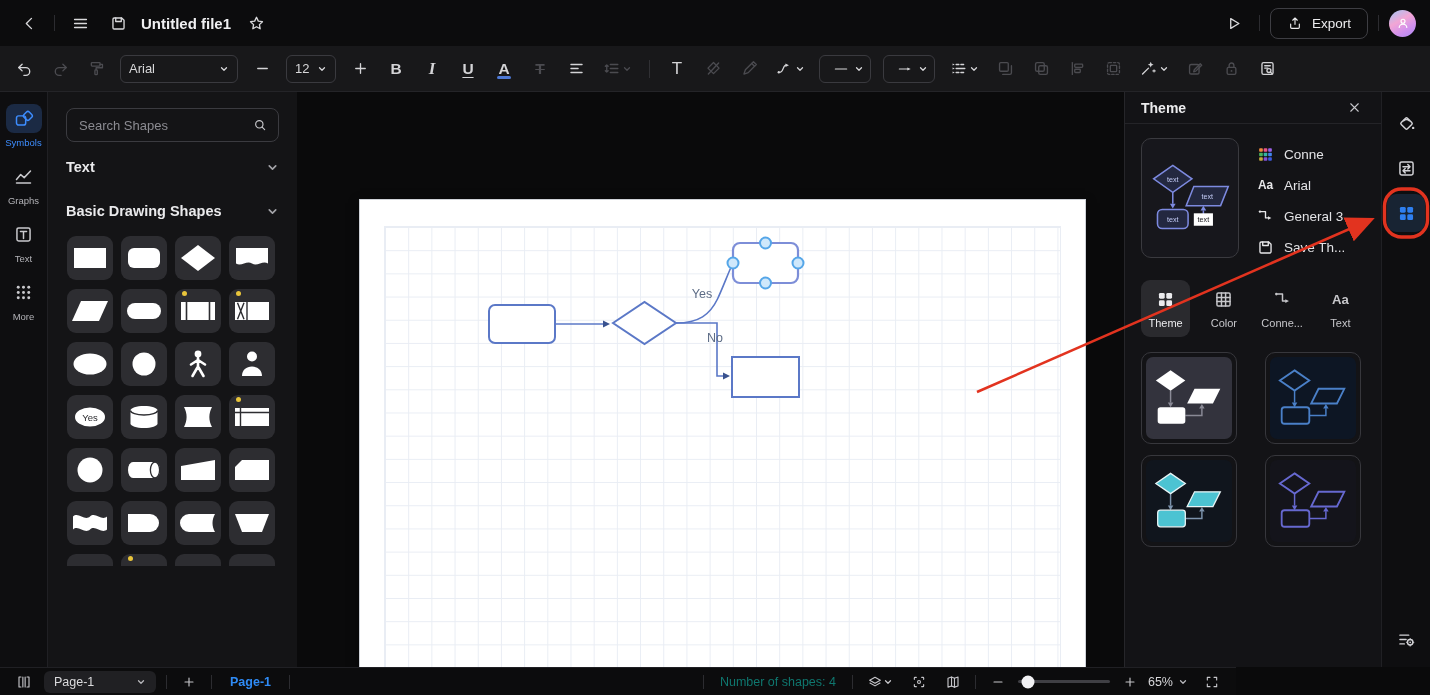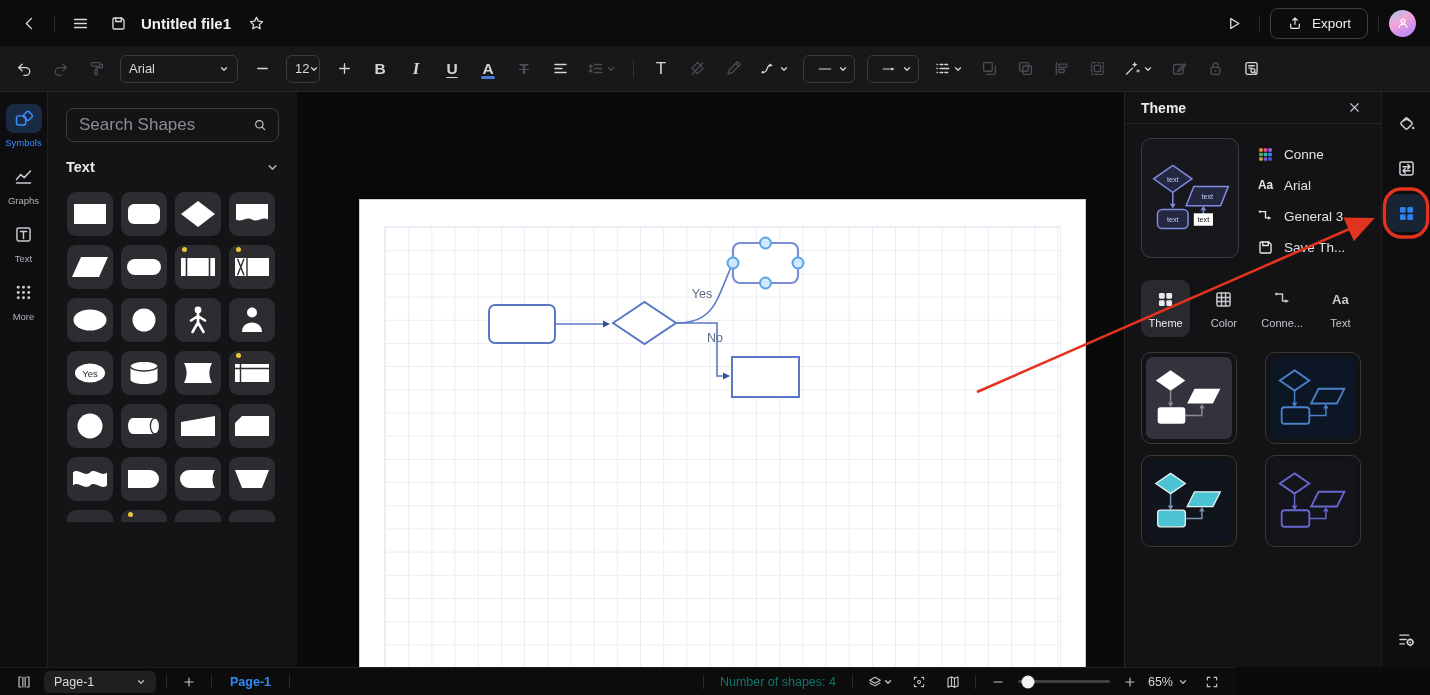--- a/index.html
+++ b/index.html
@@ -49,21 +49,21 @@
   .rail-item{display:flex;flex-direction:column;align-items:center;gap:4px;cursor:pointer;width:44px}
   .rail-ic{width:36px;height:29px;border-radius:8px;display:flex;align-items:center;justify-content:center;color:#c9c9cd}
   .rail-ic svg{width:21px;height:21px}
   .rail-item.active .rail-ic{background:#1b2a44;color:#3d8dff}
   .rail-label{font-size:9.5px;color:#b2b2b7}
   .rail-item.active .rail-label{color:#3d8dff}
   
   .shapes{position:absolute;left:48px;top:92px;width:249px;height:575px;background:#141416;box-sizing:border-box;}
   .search-box{margin:16px 18px 2px 18px;height:32px;border:1px solid #3b3b40;border-radius:8px;display:flex;
               align-items:center;padding:0 10px;gap:6px}
-  .search-box input{flex:1;background:none;border:none;outline:none;color:#dcdcde;font-size:17px;font-family:inherit;min-width:0}
+  .search-box input{flex:1;background:none;border:none;outline:none;color:#dcdcde;font-size:13px;font-family:inherit;min-width:0}
   .search-box input::placeholder{color:#8b8b91}
   .search-box svg{width:16px;height:16px;color:#c9c9cd;flex:none}
   .sec-head{display:flex;align-items:center;justify-content:space-between;padding:15px 18px 13px 18px;cursor:pointer}
   .sec-label{font-size:14.5px;font-weight:700;color:#eaeaec}
   .sec-head svg{width:13px;height:13px;color:#a3a3a8}
   .shape-grid{margin:4px 0 0 19px;display:grid;grid-template-columns:repeat(4,46px);gap:9px 8px;height:330px;overflow:hidden}
   .tile{position:relative;width:46px;height:44px;background:#2d2d31;border-radius:9px;display:flex;align-items:center;
         justify-content:center;cursor:pointer}
   .tile svg{width:44px;height:36px}
   .tile .ydot{position:absolute;top:2px;left:7px;width:5px;height:5px;border-radius:50%;background:#e9c53b}
@@ -233,21 +233,21 @@
           </svg>
         </span>
       </div>
       <button class="tb-btn">
         <span class="ticon">
           <svg viewBox="0 0 24 24" fill="none" stroke="currentColor" stroke-width="1.7" stroke-linecap="round" stroke-linejoin="round">
             <path d="M6 12h12"></path>
           </svg>
         </span>
       </button>
-      <div class="tb-select" style="width: 34px;">
+      <div class="tb-select" style="width: 50px;">
         <span class="val">12</span>
         <span class="chev">
           <svg viewBox="0 0 12 12" fill="none" stroke="currentColor" stroke-width="1.5" stroke-linecap="round" stroke-linejoin="round">
             <path d="M3 4.5 6 7.5 9 4.5"></path>
           </svg>
         </span>
       </div>
       <button class="tb-btn">
         <span class="ticon">
           <svg viewBox="0 0 24 24" fill="none" stroke="currentColor" stroke-width="1.7" stroke-linecap="round" stroke-linejoin="round">
@@ -500,20 +500,28 @@
       <input type="text" placeholder="Search Shapes" style="">
       <span>
           <svg viewBox="0 0 24 24" fill="none" stroke="currentColor" stroke-width="1.7" stroke-linecap="round" stroke-linejoin="round">
             <circle cx="11" cy="11" r="5.5"></circle>
             <path d="M15.2 15.2 19 19"></path>
           </svg>
         </span>
     </div>
     <div class="sec-head">
       <span class="sec-label">Text</span>
+      <span>
+          <svg viewBox="0 0 12 12" fill="none" stroke="currentColor" stroke-width="1.5" stroke-linecap="round" stroke-linejoin="round">
+            <path d="M3 4.5 6 7.5 9 4.5"></path>
+          </svg>
+        </span>
+    </div>
+    <div class="sec-head">
+      <span class="sec-label">Basic Drawing Shapes</span>
       <span>
           <svg viewBox="0 0 12 12" fill="none" stroke="currentColor" stroke-width="1.5" stroke-linecap="round" stroke-linejoin="round">
             <path d="M3 4.5 6 7.5 9 4.5"></path>
           </svg>
         </span>
     </div>
     <div class="shape-grid">
         <div class="tile">
           <svg viewBox="0 0 44 36" fill="#ffffff" stroke="none">
             <rect x="6" y="8" width="32" height="20"></rect>

